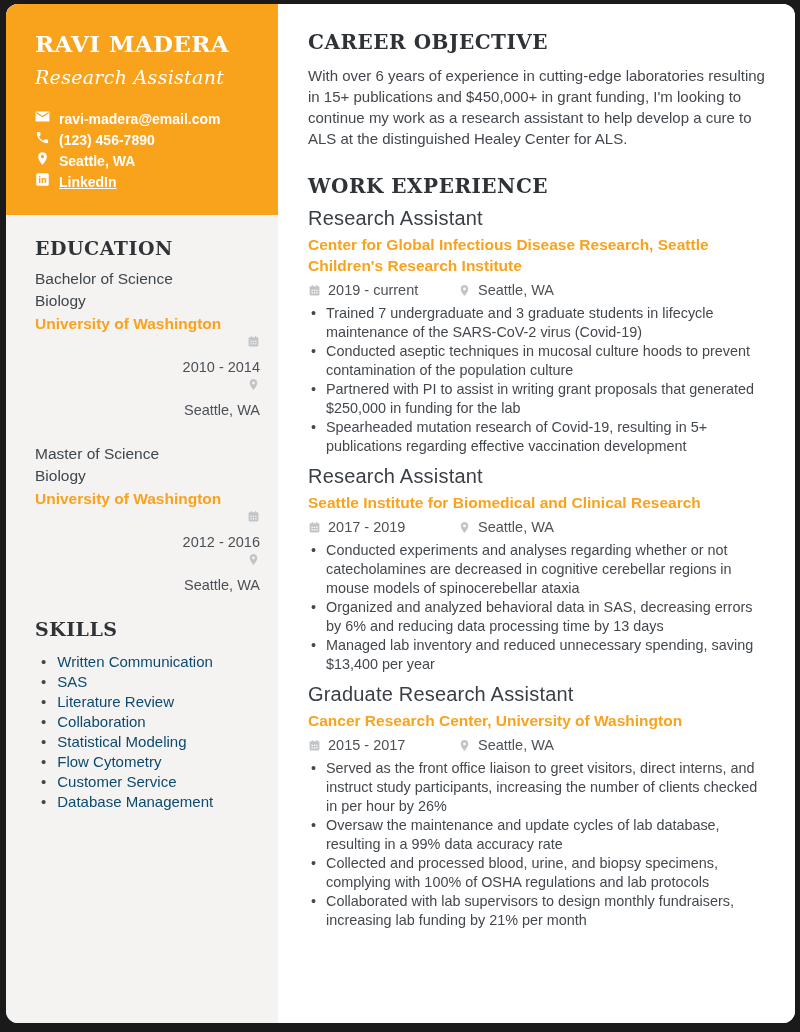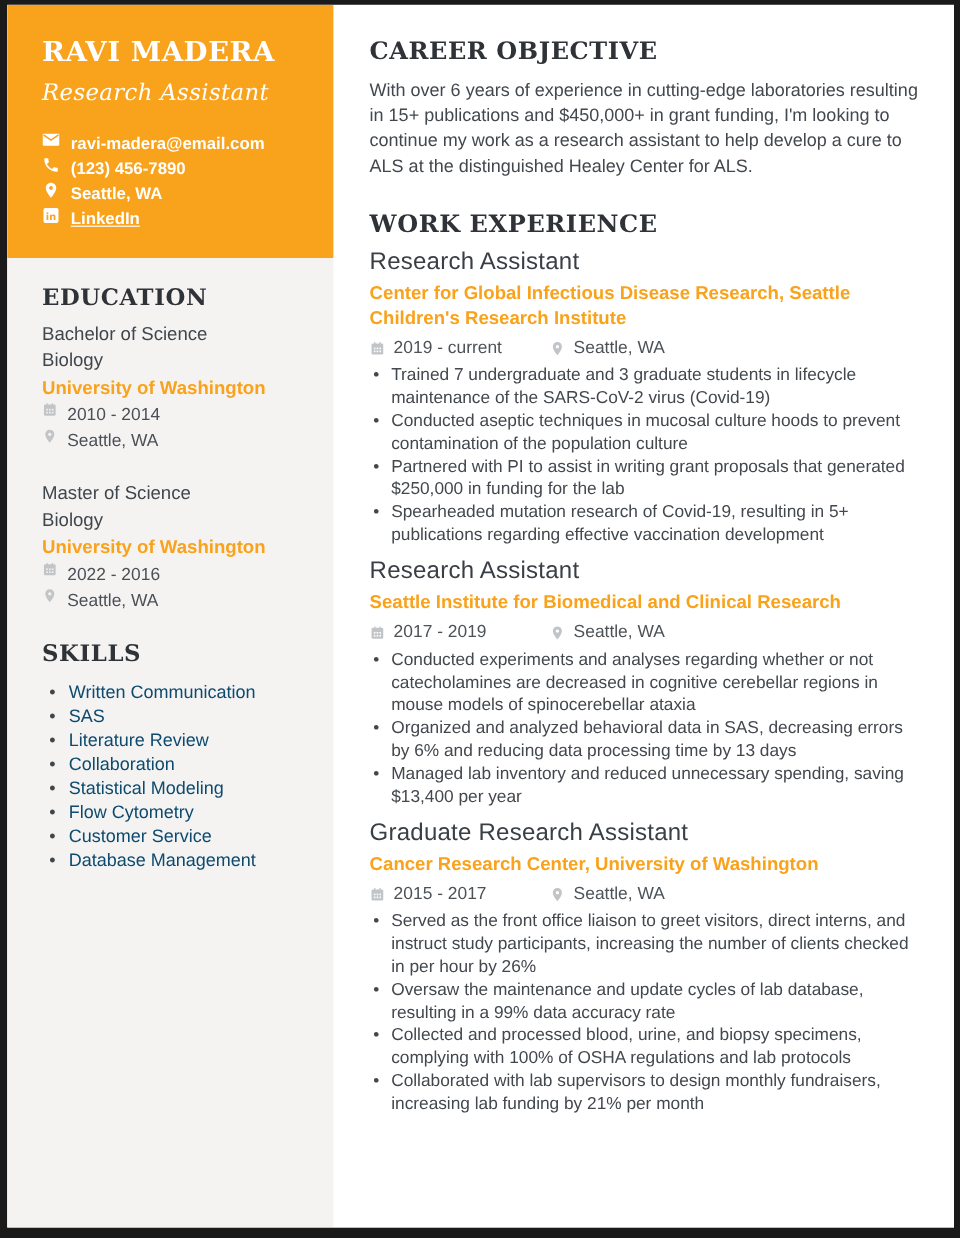--- a/index.html
+++ b/index.html
@@ -5,21 +5,21 @@
   * { margin:0; padding:0; box-sizing:border-box; }
   html,body { width:800px; height:1032px; }
   body {
     background:#1a1a1a;
     font-family:"Liberation Sans", sans-serif;
     position:relative;
     overflow:hidden;
   }
   .page {
     position:absolute; left:6px; top:4px; width:789px; height:1019px;
-    background:#ffffff; border-radius:0; overflow:hidden;
+    background:#ffffff; border-radius:12px; overflow:hidden;
   }
   
   .sidebar {
     position:absolute; left:0; top:0; bottom:0; width:272px;
     background:#f5f3f2;
   }
   .orange-header {
     background:#f9a21c; color:#ffffff;
     padding:26px 20px 22px 29px;
   }
@@ -41,22 +41,22 @@
   .side-section { padding:0 18px 0 29px; }
   .side-heading {
     font-family:"DejaVu Serif", serif; font-weight:700;
     font-size:19px; color:#2f3338; letter-spacing:0.5px;
     margin-top:22px; margin-bottom:9px;
   }
   .edu-entry { margin-bottom:22px; }
   .edu-line { font-size:15.5px; line-height:22px; color:#3f464c; }
   .edu-school { font-size:15.5px; line-height:23px; color:#f9a21c; font-weight:700; }
   .edu-meta {
-    display:flex; align-items:flex-start; gap:8px;
-    font-size:14.5px; line-height:22px; color:#4a5056;
+    display:flex; align-items:flex-end; gap:8px;
+    font-size:14.5px; line-height:22px; color:#4a5056;flex-direction:column;
   }
   .skills-list { list-style:none; margin-top:12px; }
   .skills-list li {
     display:flex; align-items:flex-start;
     font-size:15px; line-height:20px; color:#0c4a6e;
   }
   .skills-list li::before {
     content:"•"; margin:0 11px 0 6px; color:#3f464c; font-size:15px;
   }
   
@@ -173,21 +173,21 @@
           <svg width="13" height="13" viewBox="0 0 24 24">
             <rect x="3" y="4" width="18" height="17" rx="2" fill="#c2c5c8"></rect>
             <path d="M7 2h2v4H7zM15 2h2v4h-2z" fill="#c2c5c8"></path>
             <rect x="6.5" y="10.5" width="2.5" height="2.5" fill="#f5f3f2"></rect>
               <rect x="10.8" y="10.5" width="2.5" height="2.5" fill="#f5f3f2"></rect>
               <rect x="15.1" y="10.5" width="2.5" height="2.5" fill="#f5f3f2"></rect>
             <rect x="6.5" y="15" width="2.5" height="2.5" fill="#f5f3f2"></rect>
               <rect x="10.8" y="15" width="2.5" height="2.5" fill="#f5f3f2"></rect>
               <rect x="15.1" y="15" width="2.5" height="2.5" fill="#f5f3f2"></rect>
           </svg>
-          <span>2022 - 2016</span>
+          <span>2012 - 2016</span>
         </div>
         <div class="edu-meta">
           <svg width="13" height="13" viewBox="0 0 24 24">
             <path d="M12 2C8.13 2 5 5.13 5 9c0 5.25 7 13 7 13s7-7.75 7-13c0-3.87-3.13-7-7-7zm0 9.5c-1.38 0-2.5-1.12-2.5-2.5s1.12-2.5 2.5-2.5 2.5 1.12 2.5 2.5-1.12 2.5-2.5 2.5z" fill="#c2c5c8"></path>
           </svg>
           <span>Seattle, WA</span>
         </div>
       </div>
     </section>
 

